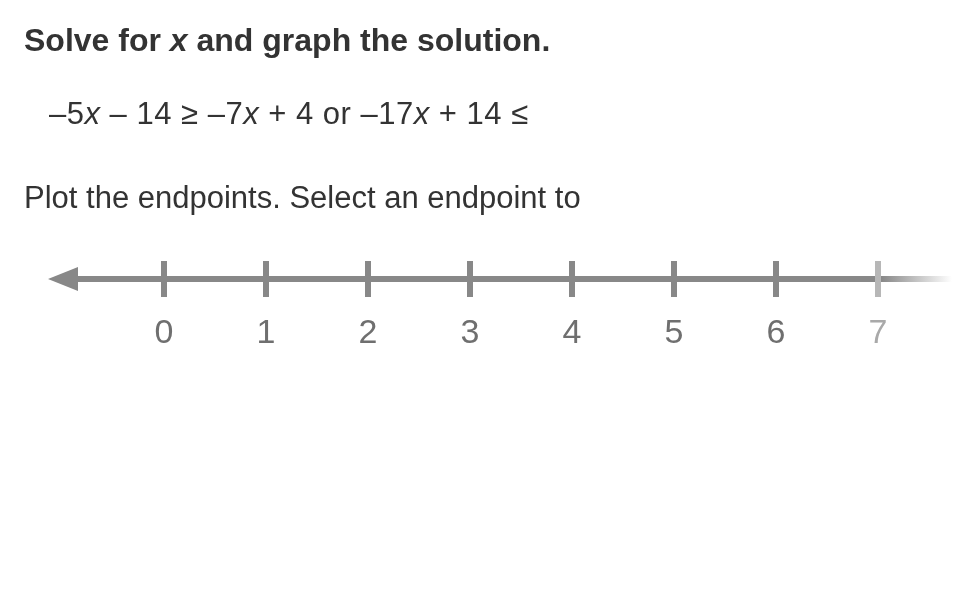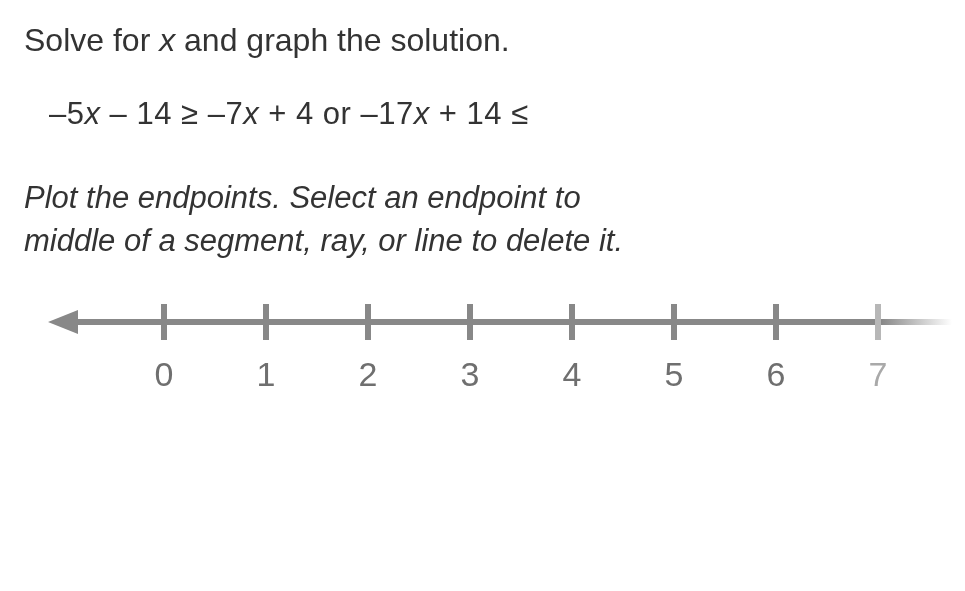--- a/index.html
+++ b/index.html
@@ -9,31 +9,31 @@
     color: #333;
     background: #fff;
     width: 965px;
     height: 591px;
     padding: 20px 24px;
     position: relative;
   }
   .prompt {
     margin-bottom: 28px;
     line-height: 1.3;
+    font-weight: bold;
   }
   .inequality {
     margin-left: 25px;
     margin-bottom: 38px;
     line-height: 1.55;
     font-size: 31px;
     letter-spacing: 0.5px;
   }
   .italic-var { font-style: italic; }
   .instructions {
-    font-style: italic;
     line-height: 1.4;
     margin-bottom: 28px;
     font-size: 31px;
   }
   .numberline-wrap {
     position: relative;
     width: 900px;
     height: 120px;
     margin-left: 20px;
     margin-top: 10px;
@@ -54,21 +54,20 @@
 </div>
 
 <div class="inequality">
   <div>
     <span>–5</span><span class="italic-var">x</span><span> – 14 ≥ –7</span><span class="italic-var">x</span><span> + 4 or –17</span><span class="italic-var">x</span><span> + 14 ≤</span>
   </div>
 </div>
 
 <div class="instructions">
   <div>Plot the endpoints. Select an endpoint to</div>
-  <div>middle of a segment, ray, or line to delete it.</div>
 </div>
 
 <div class="numberline-wrap">
   <svg width="920" height="120" viewBox="0 0 920 120">
 
     <defs>
       <linearGradient id="fadeRight" x1="0%" y1="0%" x2="100%" y2="0%">
         <stop offset="0%" stop-color="#888888" stop-opacity="1"></stop>
         <stop offset="92%" stop-color="#888888" stop-opacity="1"></stop>
         <stop offset="100%" stop-color="#888888" stop-opacity="0"></stop>

